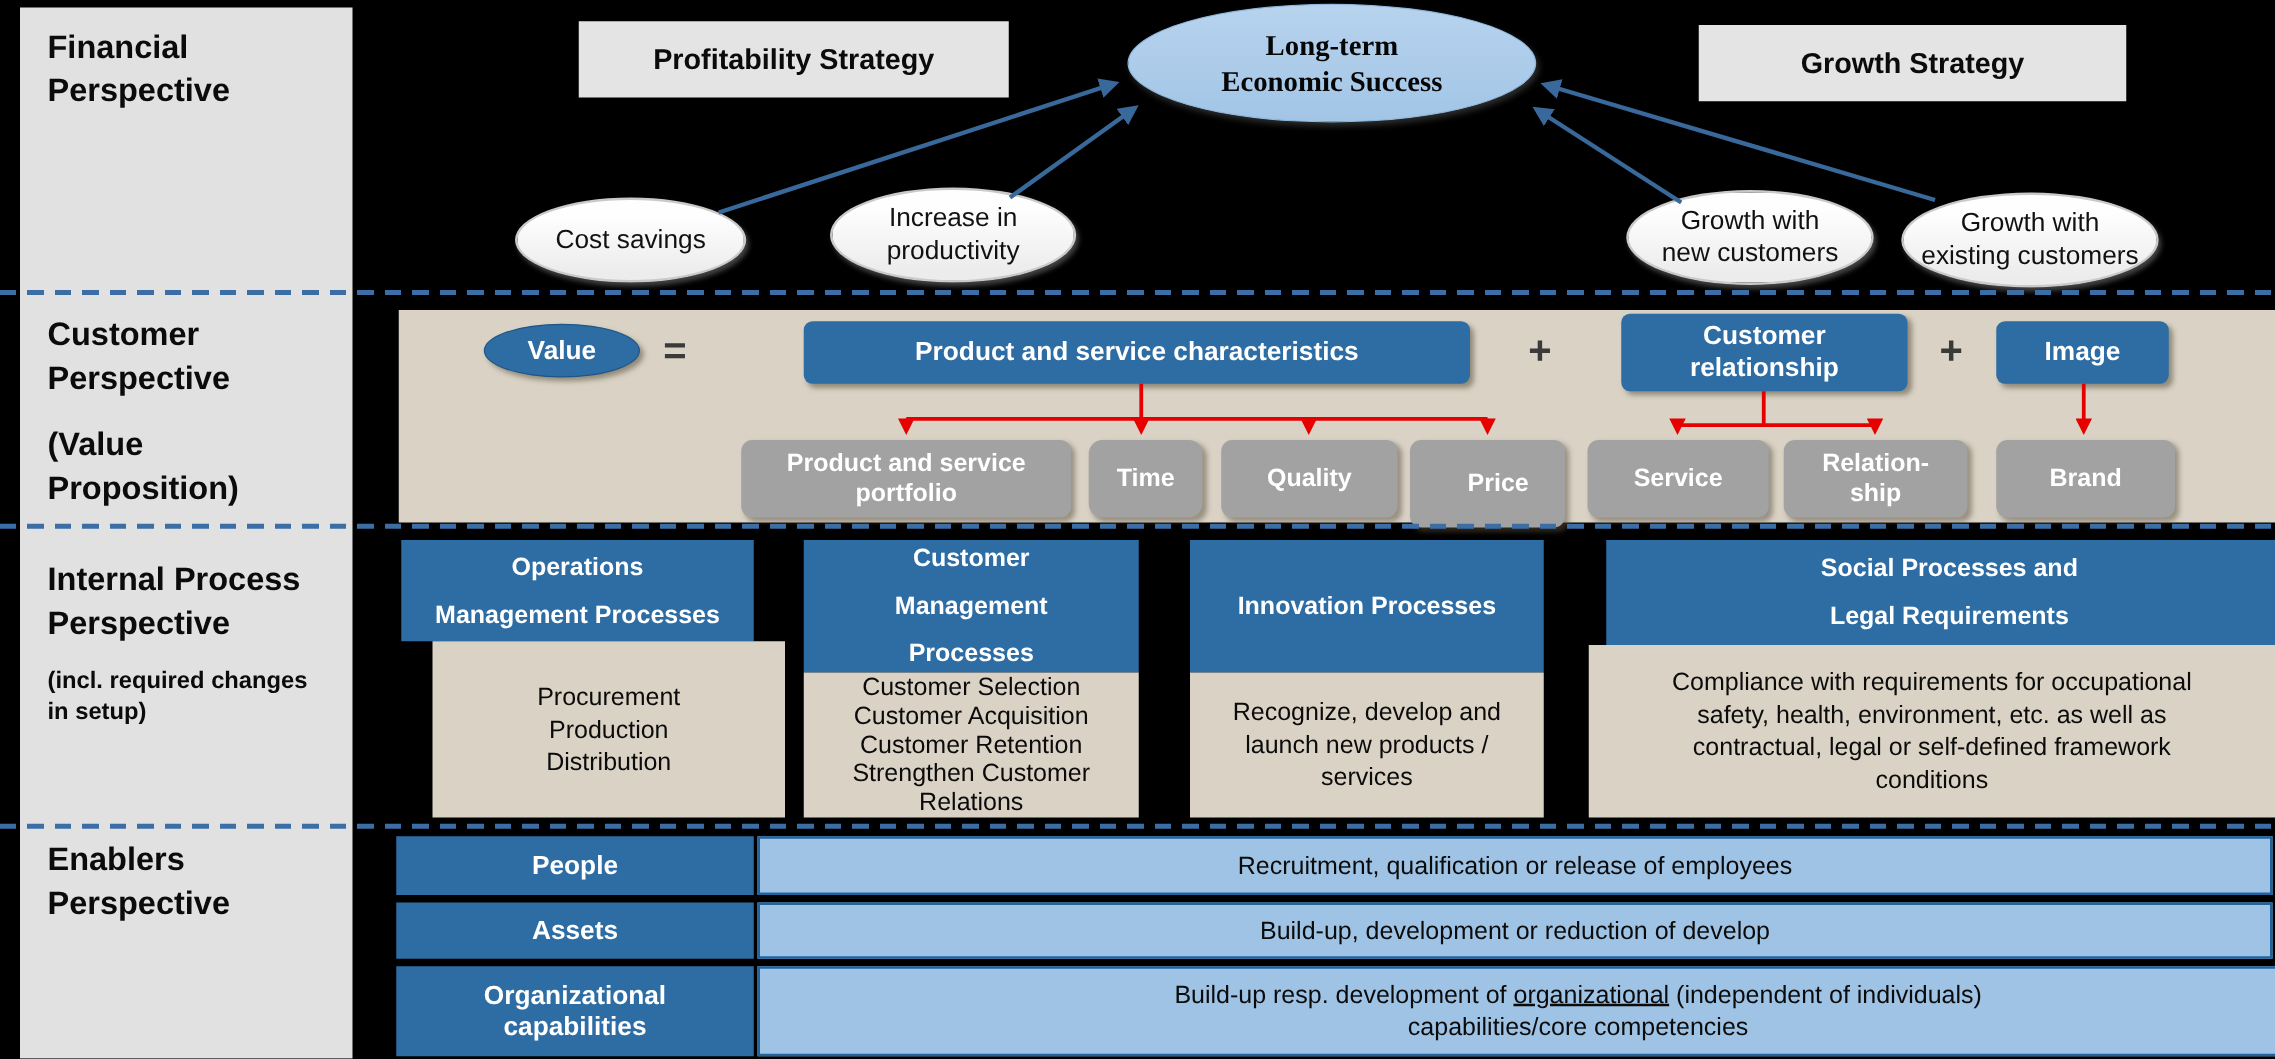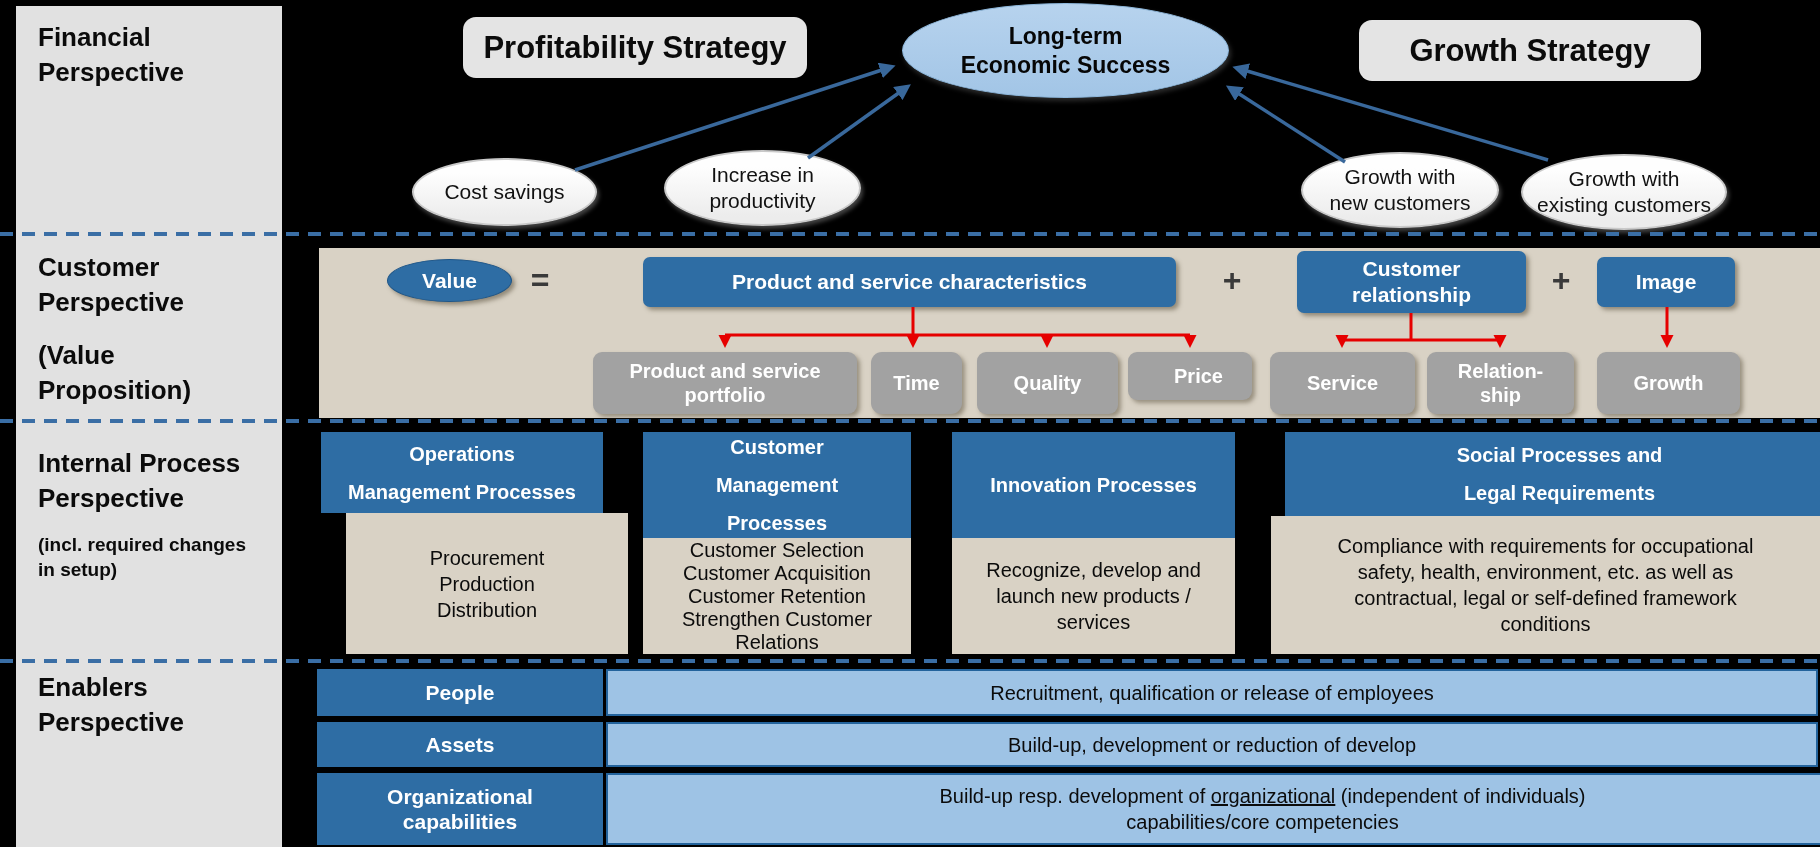--- a/index.html
+++ b/index.html
@@ -14,21 +14,21 @@
   
   .sidebar{left:16px;top:6px;width:266px;height:841px;background:var(--sidebar-gray,#E1E1E1);}
   .side-title{position:absolute;left:22px;right:8px;font-weight:bold;font-size:26px;line-height:35px;color:#0b0b0b;}
   .side-sub{position:absolute;left:22px;right:6px;font-weight:bold;font-size:19px;line-height:25px;color:#0b0b0b;}
 
   
   .dashes{left:0;width:1820px;height:4px;z-index:5;
     background:repeating-linear-gradient(90deg,var(--dashed-line,#3A6EA5) 0 13px,transparent 13px 22px);}
 
   
-  .strategy-box{background:var(--strategy-box-gray,#E4E4E4);color:#0b0b0b;font-weight:bold;font-size:31px;border-radius:13px;}
+  .strategy-box{background:var(--strategy-box-gray,#E4E4E4);color:#0b0b0b;font-weight:bold;font-size:23px;}
   .goal-ellipse{border-radius:50%;
     background:linear-gradient(180deg,#B7D3EE,var(--pale-blue,#A2C5E6));
     border:1px solid #8FB8DC;color:#060606;font-weight:bold;font-size:23px;line-height:29px;
     box-shadow:2px 3px 5px rgba(130,130,130,.35);}
   .driver-ellipse{border-radius:50%;
     background:linear-gradient(180deg,#FEFEFE 20%,#ECECEC 90%);
     border:2.5px solid #C9C9C9;color:#111;font-size:21px;line-height:26px;
     box-shadow:2px 3px 4px rgba(150,150,150,.45);}
 
   
@@ -76,21 +76,21 @@
     <div class="side-title" style="top:440px;" data-bind="sidebar.internal">Internal Process
 Perspective</div>
     <div class="side-sub" style="top:526px;" data-bind="sidebar.internal_sub">(incl. required changes
 in setup)</div>
     <div class="side-title" style="top:664px;" data-bind="sidebar.enablers">Enablers
 Perspective</div>
   </div>
 
   <div class="abs ctr strategy-box" style="left:463px;top:17px;width:344px;height:61px;" data-bind="financial.profitability_label">Profitability Strategy</div>
   <div class="abs ctr strategy-box" style="left:1359px;top:20px;width:342px;height:61px;" data-bind="financial.growth_label">Growth Strategy</div>
-  <div class="abs ctr goal-ellipse" style="left:902px;top:3px;width:327px;height:95px;" data-bind="financial.goal_label">Long-term
+  <div class="abs ctr goal-ellipse" style="left:902px;top:3px;width:327px;height:95px;font-family:Liberation Serif, serif;" data-bind="financial.goal_label">Long-term
 Economic Success</div>
 
   <div class="abs ctr driver-ellipse" style="left:412px;top:158px;width:185px;height:68px;" data-bind="financial.drivers.0.label">Cost savings</div>
   <div class="abs ctr driver-ellipse" style="left:664px;top:150px;width:197px;height:76px;" data-bind="financial.drivers.1.label">Increase in
 productivity</div>
   <div class="abs ctr driver-ellipse" style="left:1301px;top:152px;width:198px;height:76px;" data-bind="financial.drivers.2.label">Growth with
 new customers</div>
   <div class="abs ctr driver-ellipse" style="left:1521px;top:154px;width:206px;height:76px;" data-bind="financial.drivers.3.label">Growth with
 existing customers</div>
 
@@ -101,25 +101,25 @@
     <div class="abs ctr op" style="left:893px;top:8px;width:40px;height:48px;" data-bind="customer.plus_sign">+</div>
     <div class="abs ctr blue-box" style="left:978px;top:3px;width:229px;height:62px;" data-bind="customer.components.1.label">Customer
 relationship</div>
     <div class="abs ctr op" style="left:1222px;top:8px;width:40px;height:48px;" data-bind="customer.plus_sign">+</div>
     <div class="abs ctr blue-box" style="left:1278px;top:9px;width:138px;height:50px;" data-bind="customer.components.2.label">Image</div>
 
     <div class="abs ctr attr-box" style="left:274px;top:104px;width:264px;height:62px;" data-bind="customer.attributes.0.label">Product and service
 portfolio</div>
     <div class="abs ctr attr-box" style="left:552px;top:104px;width:91px;height:62px;border-radius:11px;" data-bind="customer.attributes.1.label">Time</div>
     <div class="abs ctr attr-box" style="left:658px;top:104px;width:141px;height:62px;" data-bind="customer.attributes.2.label">Quality</div>
-    <div class="abs ctr attr-box" style="left:809px;top:104px;width:124px;height:48px;padding-left:17px;" data-bind="customer.attributes.3.label">Price</div>
+    <div class="abs ctr attr-box" style="left:809px;top:104px;width:124px;height:70px;padding-left:17px;" data-bind="customer.attributes.3.label">Price</div>
     <div class="abs ctr attr-box" style="left:951px;top:104px;width:145px;height:62px;" data-bind="customer.attributes.4.label">Service</div>
     <div class="abs ctr attr-box" style="left:1108px;top:104px;width:147px;height:62px;" data-bind="customer.attributes.5.label">Relation-
 ship</div>
-    <div class="abs ctr attr-box" style="left:1278px;top:104px;width:143px;height:62px;" data-bind="customer.attributes.6.label">Growth</div>
+    <div class="abs ctr attr-box" style="left:1278px;top:104px;width:143px;height:62px;" data-bind="customer.attributes.6.label">Brand</div>
   </div>
 
   <div class="abs ctr proc-header" style="left:321px;top:432px;width:282px;height:81px;" data-bind="process.columns.0.header">Operations
 Management Processes</div>
   <div class="abs ctr proc-body" style="left:321px;top:513px;width:282px;height:141px;margin-left:25px;" data-bind="process.columns.0.body">Procurement
 Production
 Distribution</div>
 
   <div class="abs ctr proc-header" style="left:643px;top:432px;width:268px;height:106px;" data-bind="process.columns.1.header">Customer
 Management

